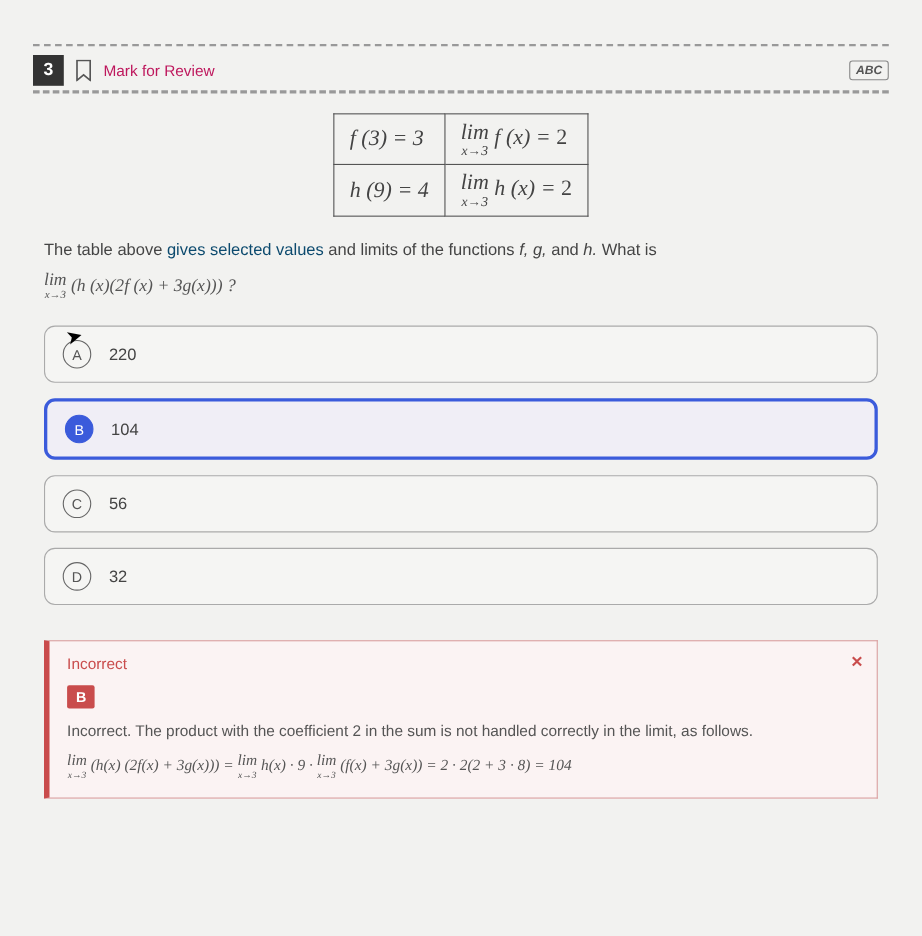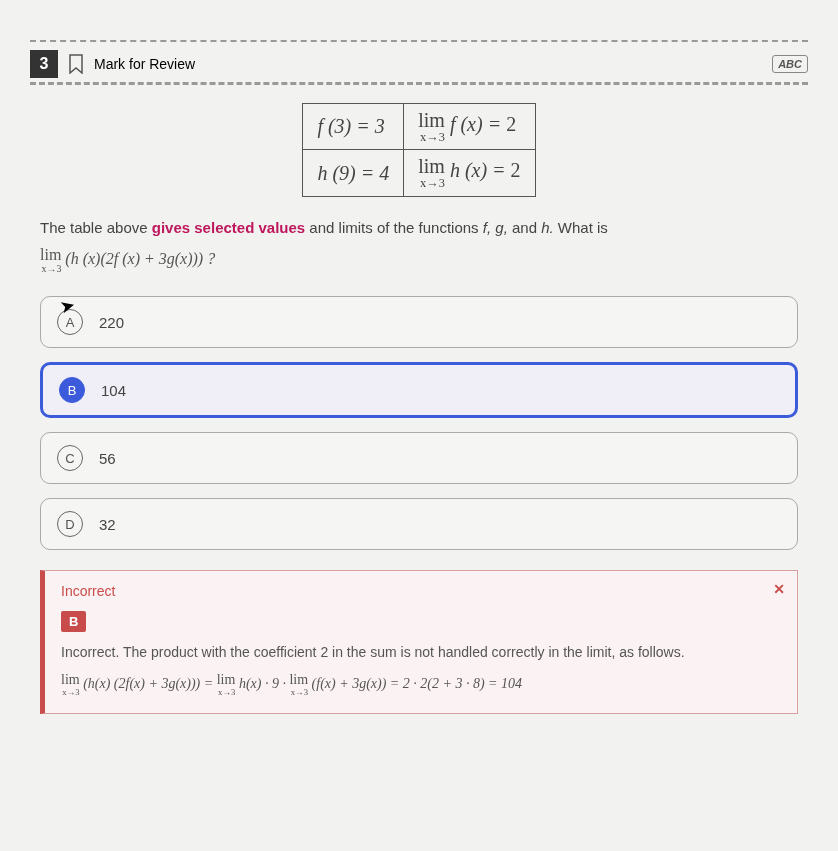--- a/index.html
+++ b/index.html
@@ -28,21 +28,21 @@
     color: #fff;
     width: 28px;
     height: 28px;
     display: flex;
     align-items: center;
     justify-content: center;
     font-weight: bold;
     font-size: 16px;
   }
   .bookmark-icon svg { display: block; }
-  .mark-label { font-size: 14px; color: #000000; }
+  .mark-label { font-size: 14px; color: #be185d; }
   .flex-spacer { flex: 1; }
   .abc-button {
     border: 1px solid #888;
     padding: 2px 5px;
     font-size: 11px;
     border-radius: 3px;
     cursor: pointer;
     color: #555;
     font-style: italic;
     font-weight: bold;
@@ -58,21 +58,21 @@
     font-size: 20px;
     color: #444;
     white-space: nowrap;
   }
   .stem {
     font-size: 15px;
     color: #444;
     margin: 0 10px 8px 10px;
     line-height: 1.5;
   }
-  .stem .highlight { color: #be185d; font-weight: bold; }
+  .stem .highlight { color: #0c4a6e; }
   .limit-expr {
     font-family: 'Times New Roman', serif;
     font-size: 16px;
     margin: 0 10px 22px 10px;
     color: #555;
   }
   .choices { padding: 0 10px; }
   .choice {
     display: flex;
     align-items: center;
@@ -99,21 +99,21 @@
     justify-content: center;
     font-size: 13px;
     color: #555;
   }
   .choice.selected .choice-letter {
     background: #3b5bdb;
     color: #fff;
     border-color: #3b5bdb;
   }
   .feedback {
-    margin: 20px 10px 0 10px;
+    margin: 32px 10px 0 10px;
     border: 1px solid #d9a0a0;
     border-left: 5px solid #c94c4c;
     background: #fbf3f3;
     padding: 12px 8px 16px 16px;
     position: relative;
     font-size: 14px;
     color: #555;
   }
   .feedback .title { color: #c94c4c; font-weight: 500; margin-bottom: 12px; }
   .feedback .close {
@@ -137,23 +137,24 @@
   .explanation { line-height: 1.5; margin-bottom: 10px; }
   .math-line {
     font-family: 'Times New Roman', serif;
     font-size: 14px;
     color: #555;
     white-space: nowrap;
     overflow: hidden;
   }
   .lim {
     display: inline-block;
-    text-align: right;
+    text-align: center;
     vertical-align: middle;
     line-height: 1;
+    font-style: italic;
   }
   .lim .top { display:block; }
   .lim .bot { display:block; font-size: 0.62em; margin-top: 1px; }
   .ital { font-style: italic; }
   .cursor-arrow {
     position: absolute;
     top: 295px;
     left: 60px;
     font-size: 18px;
     color: #000;

